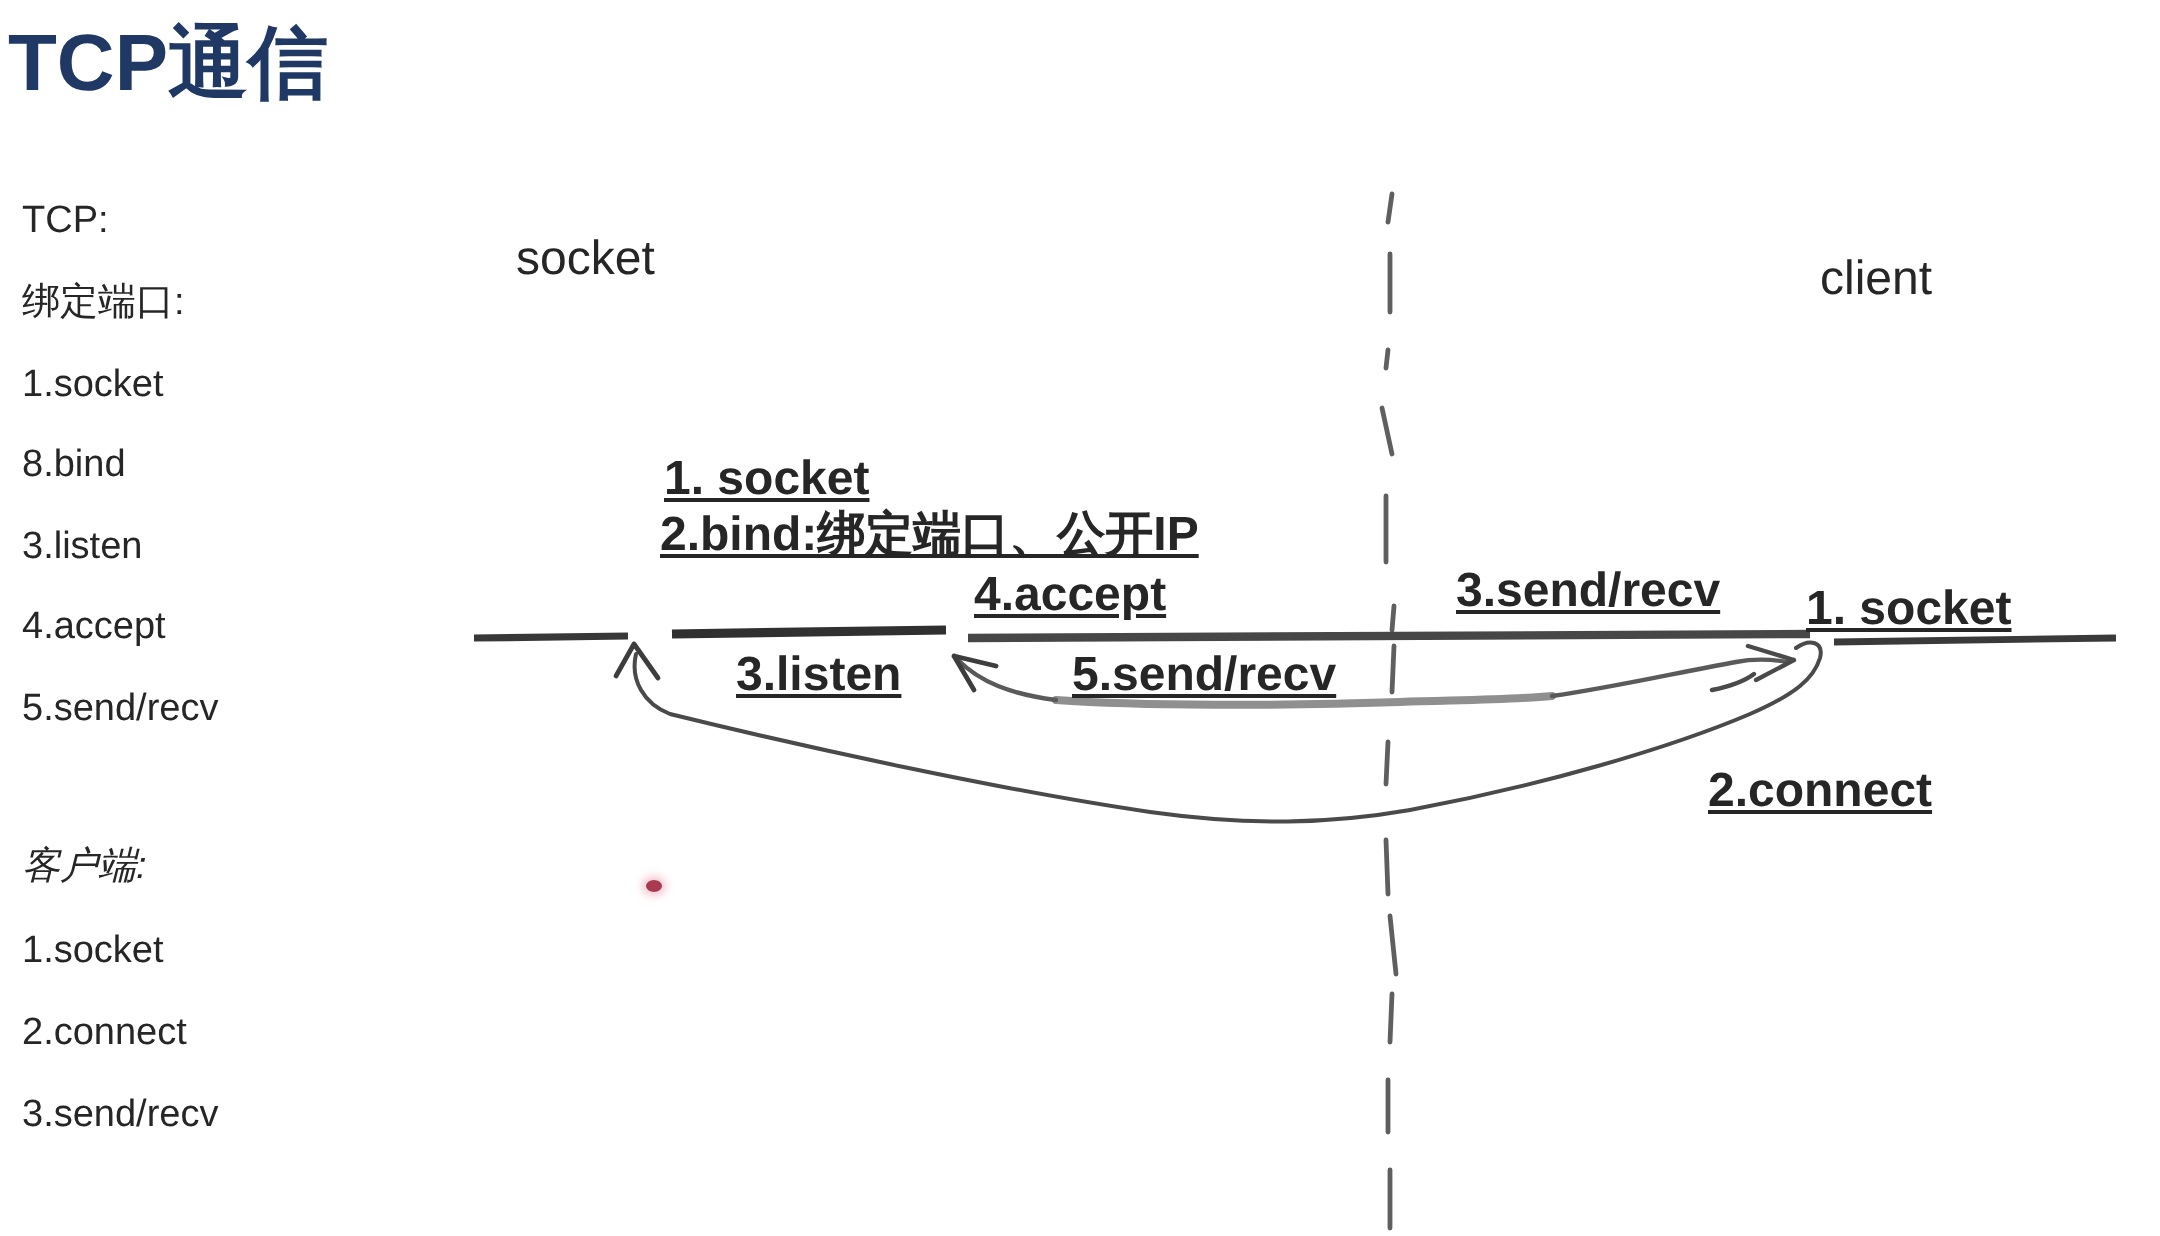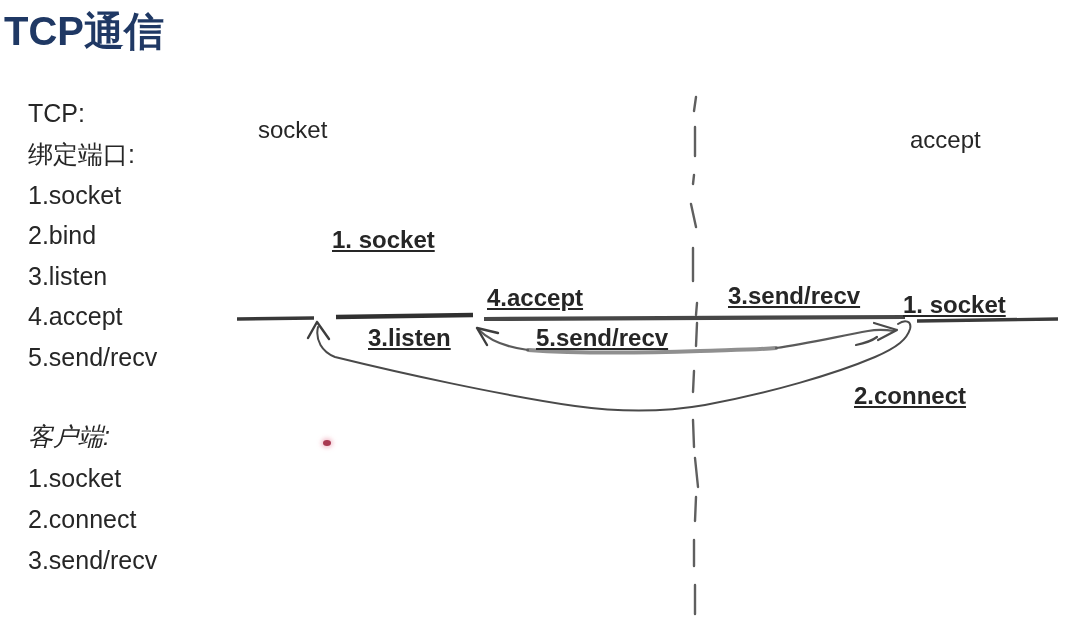--- a/index.html
+++ b/index.html
@@ -10,22 +10,22 @@
     overflow: hidden;
     position: relative;
   }
   .stage { position: absolute; inset: 0; width: 1080px; height: 618px; }
   .page-title {
     position: absolute; left: 4px; top: 4px;
     font-size: 40px; font-weight: 600; color: #1f3864;
     letter-spacing: 0px; white-space: nowrap;
   }
   .side-item {
-    position: absolute; left: 28px;
-    font-size: 25px; color: #262626; white-space: nowrap; line-height: 1;
+    position: absolute; left: 11px;
+    font-size: 19px; color: #262626; white-space: nowrap; line-height: 1;
   }
   .dg-label {
     position: absolute; font-size: 24px; color: #262626;
     white-space: nowrap; line-height: 1; font-weight: 500;
   }
   .dg-label.bold { font-weight: 600; text-decoration: underline; }
   svg.lines { position: absolute; left: 0; top: 0; width: 1080px; height: 618px; }
   .red-dot {
     position: absolute; left: 323px; top: 440px; width: 8px; height: 6px;
     background: #a93a52; border-radius: 50%;
@@ -35,21 +35,21 @@
 </head>
 <body>
 
 <div class="stage">
 
   <div class="page-title">TCP通信</div>
 
   <div class="side-item" style="top:101px;">TCP:</div>
   <div class="side-item" style="top:142px;">绑定端口:</div>
   <div class="side-item" style="top:183px;">1.socket</div>
-  <div class="side-item" style="top:223px;">2.bind</div>
+  <div class="side-item" style="top:223px;">8.bind</div>
   <div class="side-item" style="top:264px;">3.listen</div>
   <div class="side-item" style="top:304px;">4.accept</div>
   <div class="side-item" style="top:345px;">5.send/recv</div>
   <div class="side-item" style="top:424px;font-style:italic;">客户端:</div>
   <div class="side-item" style="top:466px;">1.socket</div>
   <div class="side-item" style="top:507px;">2.connect</div>
   <div class="side-item" style="top:548px;">3.send/recv</div>
 
   <svg class="lines" viewBox="0 0 1080 618">
 
@@ -75,23 +75,24 @@
     <path d="M528 350 C570 353 640 353 700 351 C730 350 755 350 776 348" stroke="#8f8f8f" stroke-width="4" fill="none" stroke-linecap="round"></path>
 
     <path d="M479 330 C490 341 505 347 528 350" stroke="#5a5a5a" stroke-width="2.2" fill="none" stroke-linecap="round"></path>
     <path d="M477 328 L498 333 M477 328 L487 345" stroke="#3d3d3d" stroke-width="2.4" fill="none" stroke-linecap="round"></path>
 
     <path d="M776 348 C805 344 840 336 868 331 C878 329 888 330 894 331" stroke="#5a5a5a" stroke-width="2.2" fill="none" stroke-linecap="round"></path>
     <path d="M897 330 L874 323 M897 330 L878 340 M856 345 C866 343 873 340 877 337" stroke="#4a4a4a" stroke-width="2.2" fill="none" stroke-linecap="round"></path>
   </svg>
 
   <div class="dg-label" style="left:258px; top:118px;">socket</div>
-  <div class="dg-label" style="left:910px; top:128px;">accept</div>
+  <div class="dg-label" style="left:910px; top:128px;">client</div>
 
   <div class="dg-label bold" style="left:332px; top:228px;">1. socket</div>
+  <div class="dg-label bold" style="left:330px; top:256px;">2.bind:绑定端口、公开IP</div>
   <div class="dg-label bold" style="left:487px; top:286px;">4.accept</div>
   <div class="dg-label bold" style="left:728px; top:284px;">3.send/recv</div>
   <div class="dg-label bold" style="left:903px; top:293px;">1. socket</div>
   <div class="dg-label bold" style="left:368px; top:326px;">3.listen</div>
   <div class="dg-label bold" style="left:536px; top:326px;">5.send/recv</div>
   <div class="dg-label bold" style="left:854px; top:384px;">2.connect</div>
 
   <div class="red-dot"></div>
 
 </div>

